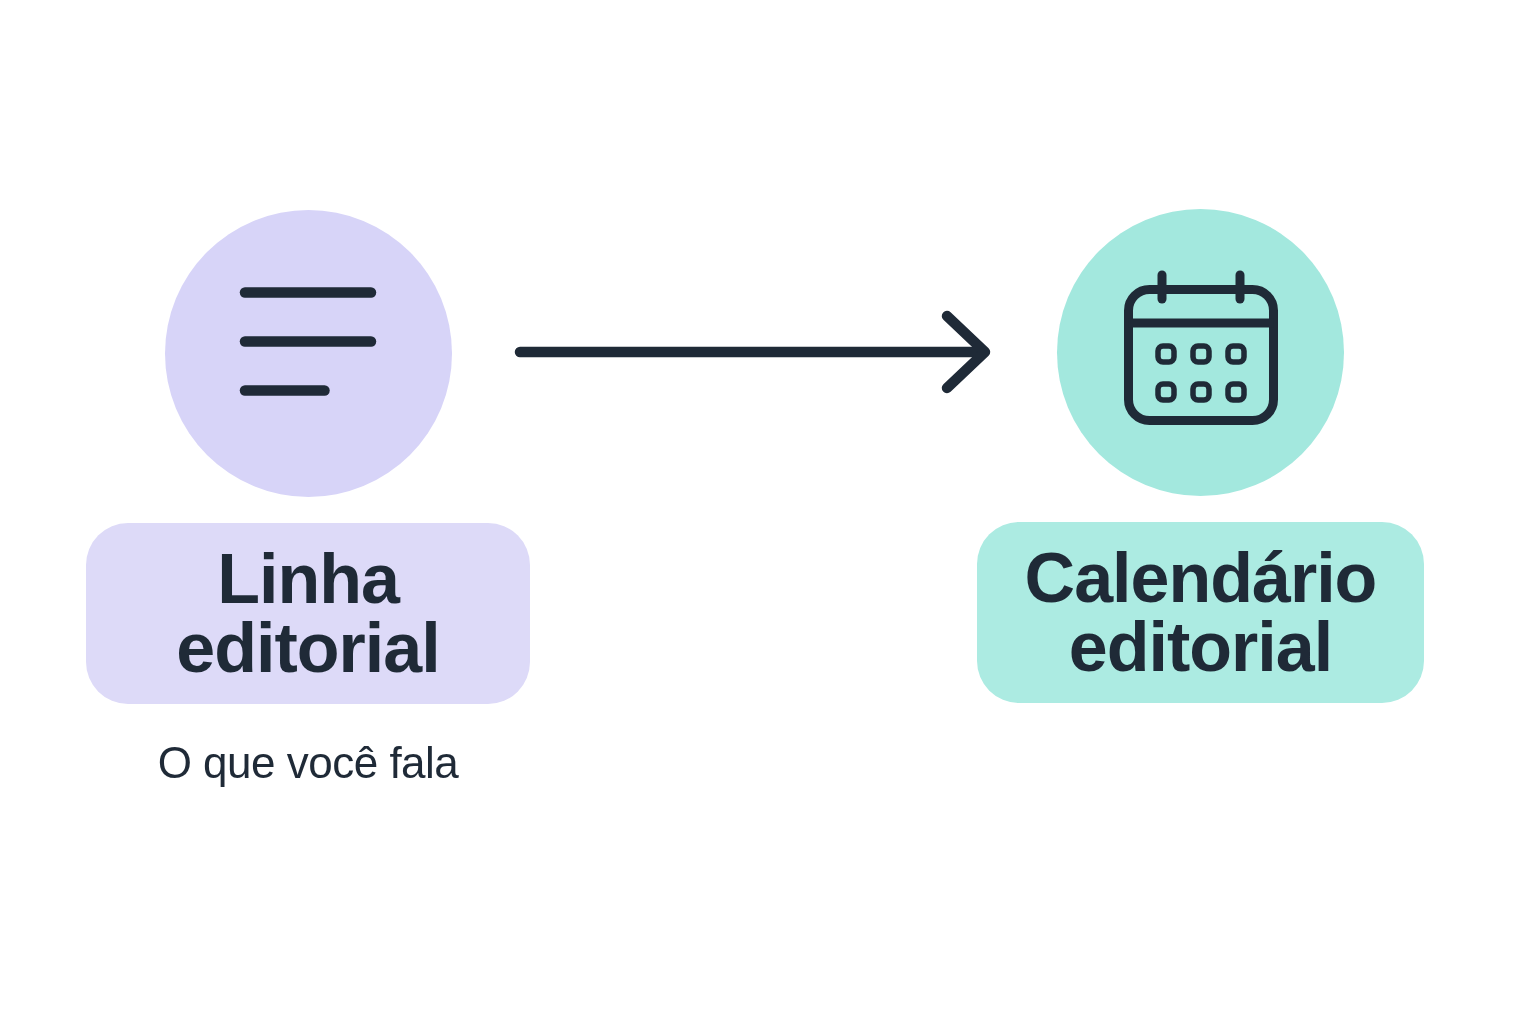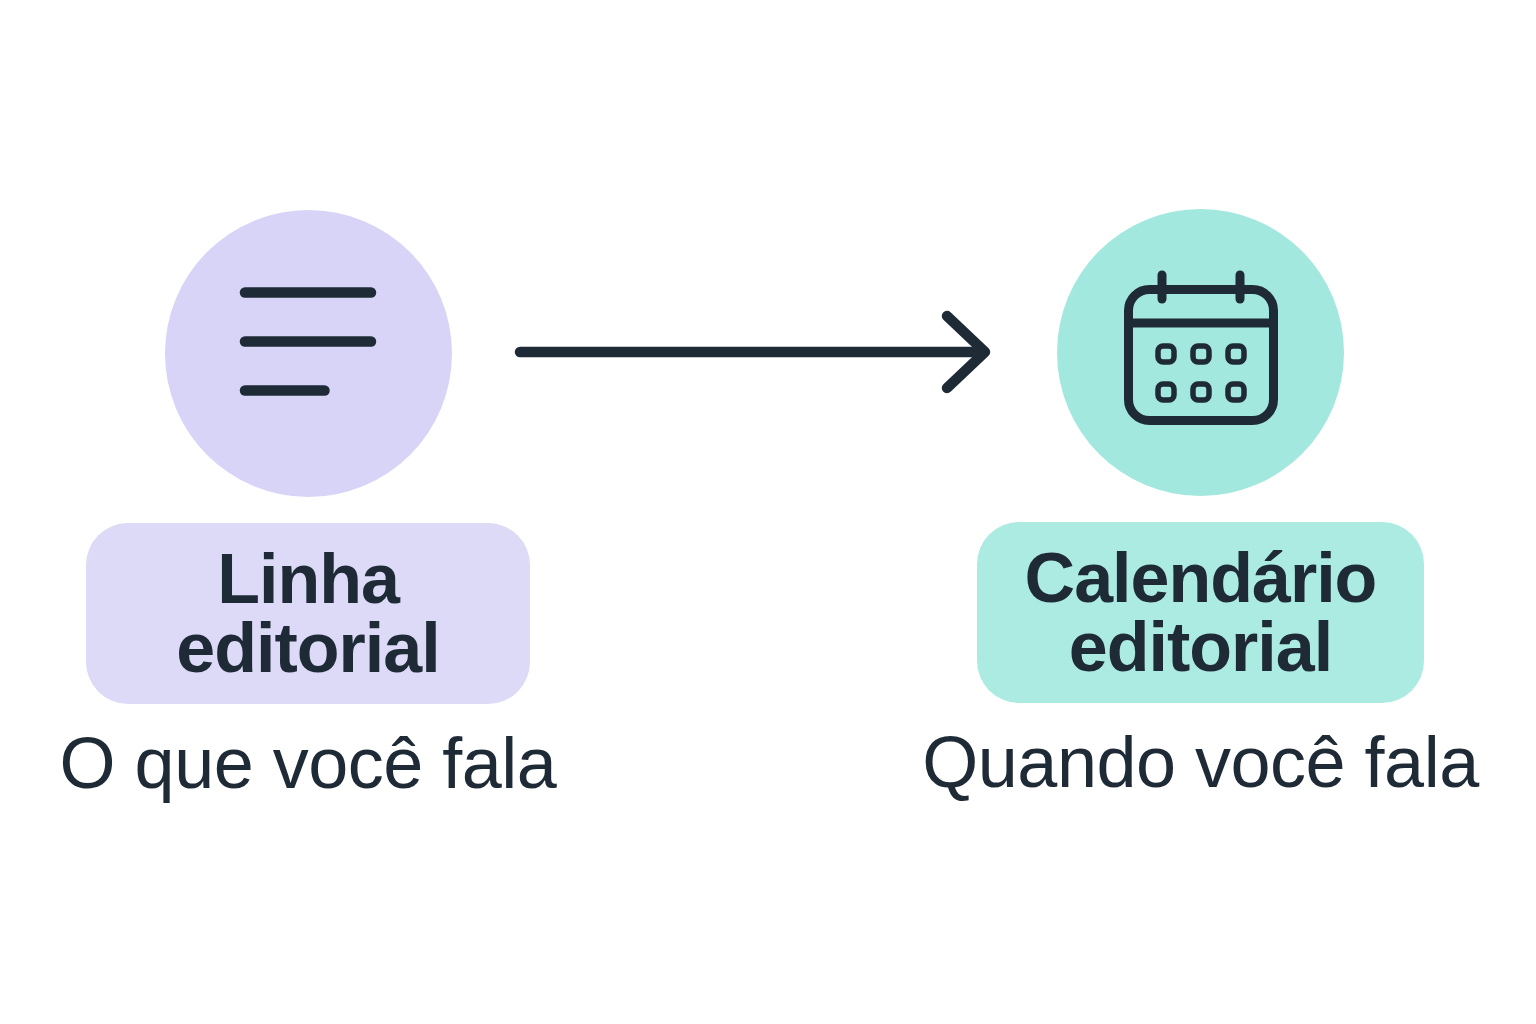--- a/index.html
+++ b/index.html
@@ -41,21 +41,21 @@
   .title {
     font-size: 70px;
     font-weight: bold;
     line-height: 69px;
     text-align: center;
     white-space: pre-line;
     letter-spacing: -1px;
   }
   .subtitle {
     margin-top: 24px;
-    font-size: 72px;
+    font-size: 44px;
     line-height: 70px;
     text-align: right;
     letter-spacing: -0.5px;
     white-space: nowrap;
   }
   .arrow {
     position: absolute;
     left: 512px;
     top: 304px;
   }
@@ -98,16 +98,15 @@
         <rect x="105" y="76" width="16" height="16" rx="5" stroke-width="5.5"></rect>
         <rect x="35" y="114" width="16" height="16" rx="5" stroke-width="5.5"></rect>
         <rect x="70" y="114" width="16" height="16" rx="5" stroke-width="5.5"></rect>
         <rect x="105" y="114" width="16" height="16" rx="5" stroke-width="5.5"></rect>
       </svg>
     </div>
     <div class="pill" style="background: rgb(172, 235, 226);">
       <div class="title">Calendário
 editorial</div>
     </div>
-    <div class="subtitle">Quando você fala</div>
   </div>
 
 </div>
 
 </body></html>

